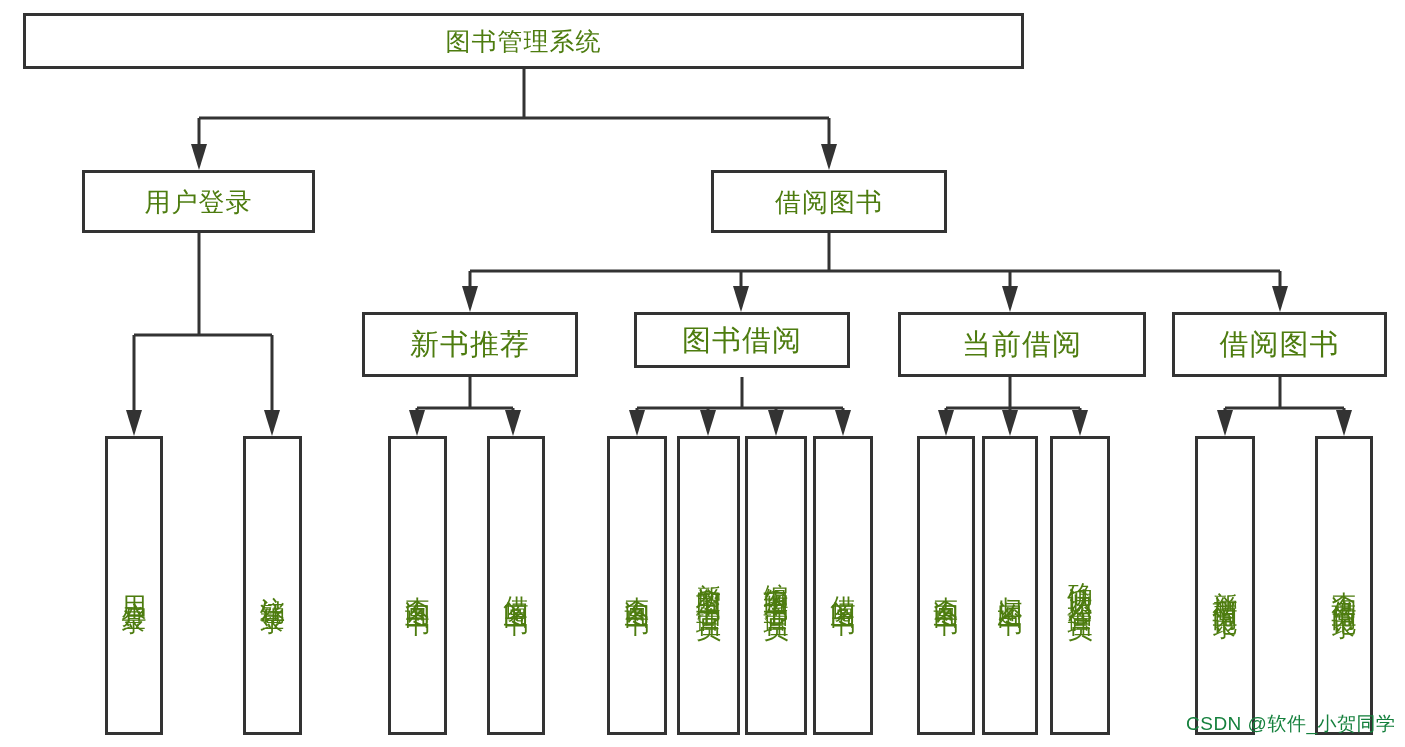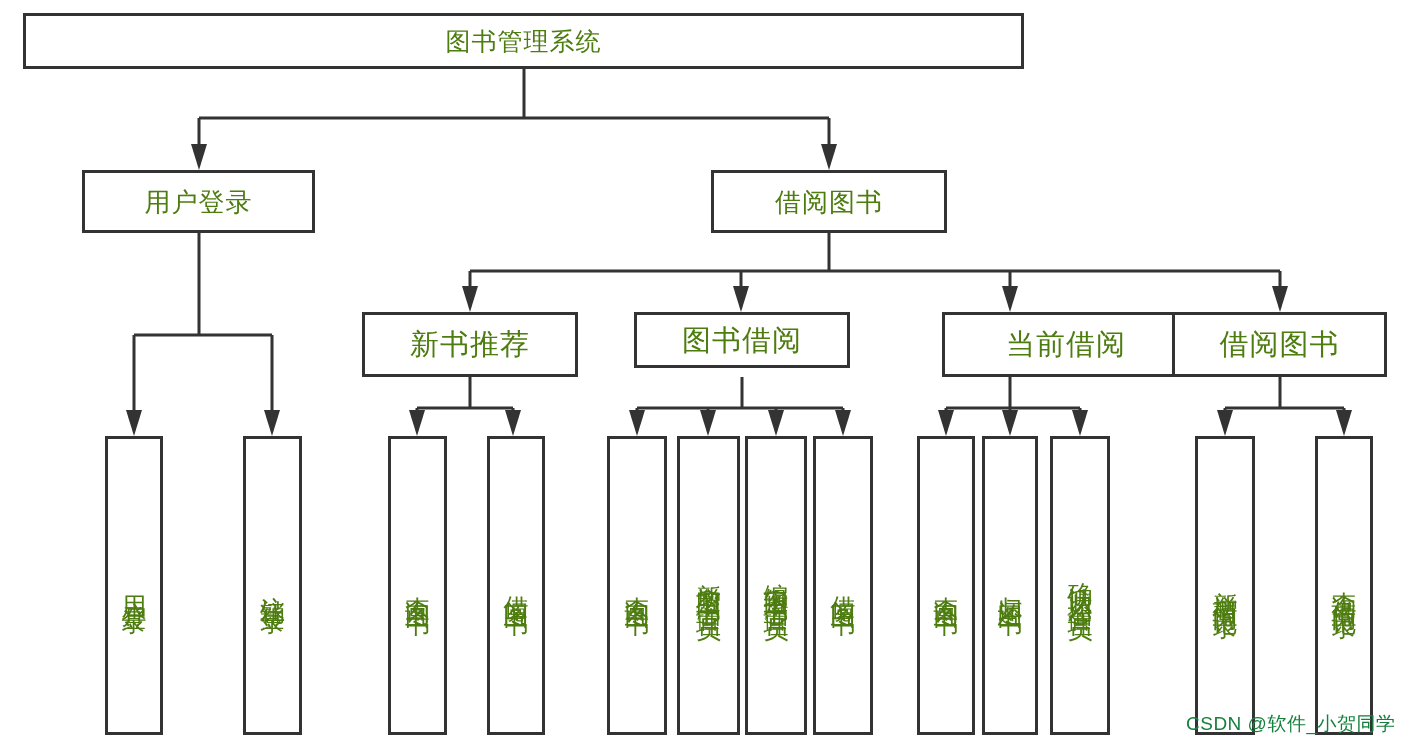--- a/index.html
+++ b/index.html
@@ -109,21 +109,21 @@
   <div class="node h2" style="left:711px;top:170px;width:236px;height:63px">
     <span>借阅图书</span>
   </div>
 
   <div class="node h3" style="left:362px;top:312px;width:216px;height:65px">
     <span>新书推荐</span>
   </div>
   <div class="node h3" style="left:634px;top:312px;width:216px;height:56px">
     <span>图书借阅</span>
   </div>
-  <div class="node h3" style="left:942px;top:312px;width:248px;height:65px">
+  <div class="node h3" style="left:898px;top:312px;width:248px;height:65px">
     <span>当前借阅</span>
   </div>
   <div class="node h3" style="left:1172px;top:312px;width:215px;height:65px">
     <span>借阅图书</span>
   </div>
 
   <div class="node v" style="left:105px;top:436px;width:58px;height:299px">
     <span>用户登录</span>
   </div>
   <div class="node v" style="left:243px;top:436px;width:59px;height:299px">

